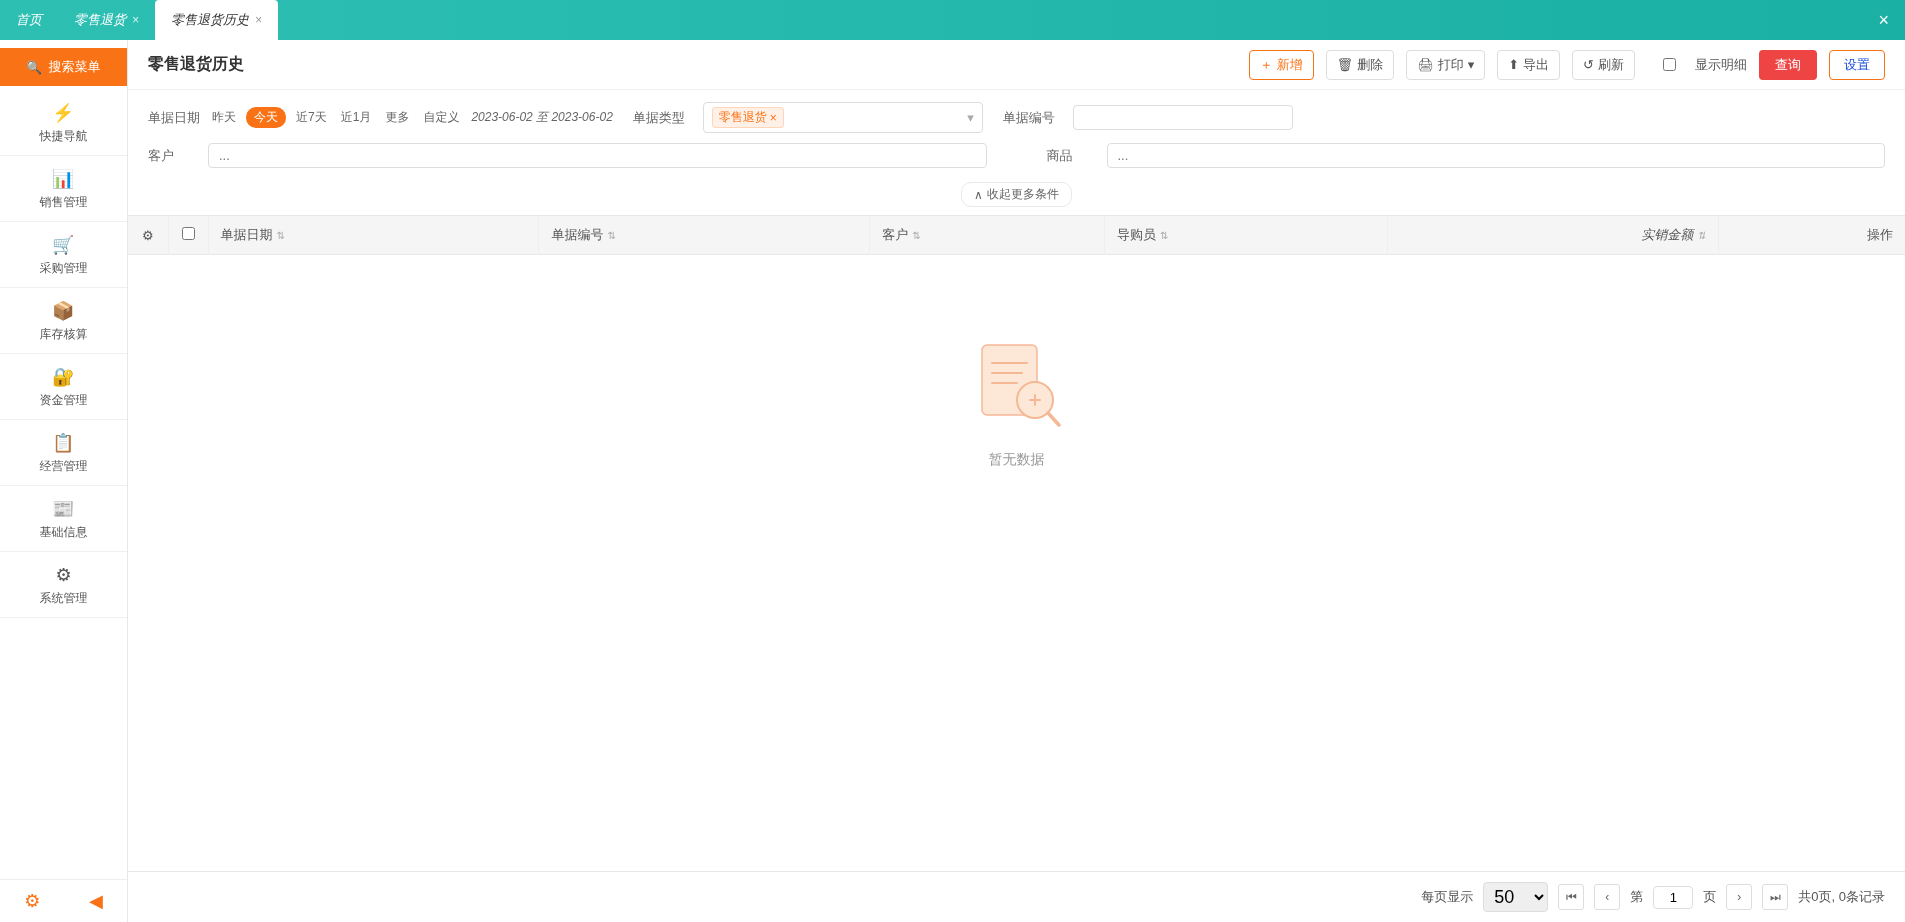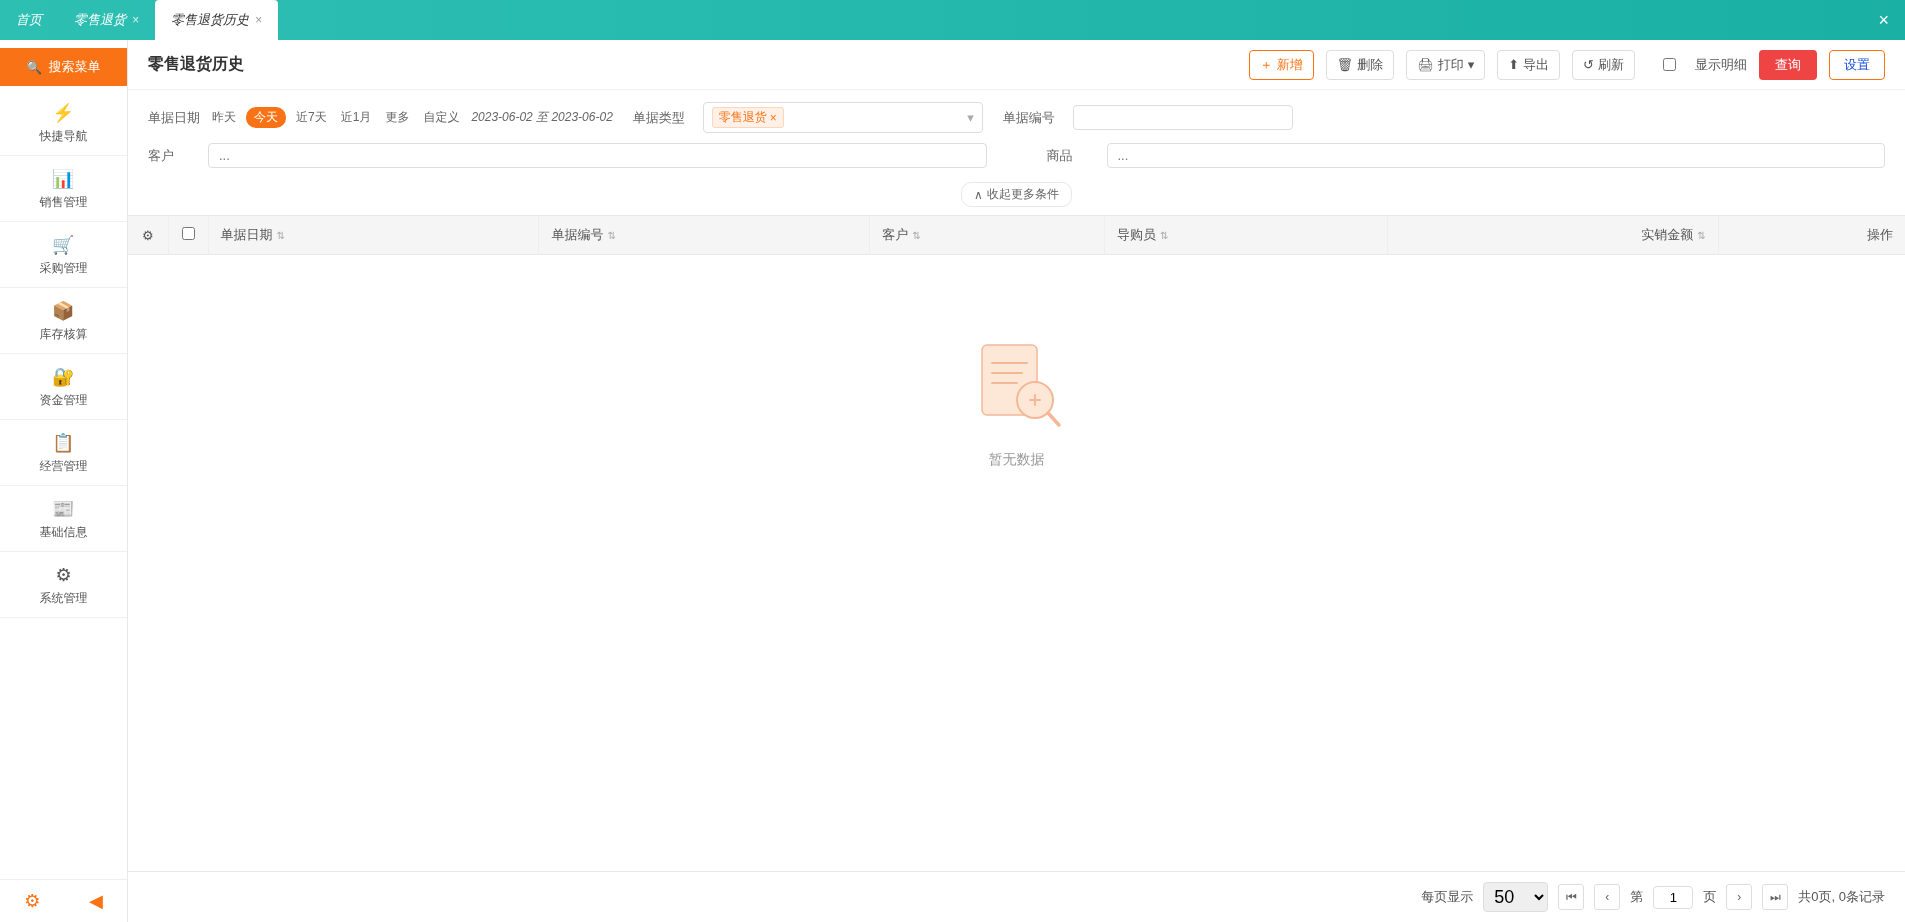--- a/index.html
+++ b/index.html
@@ -563,21 +563,21 @@
                 <span>客户</span>
                 <span class="sort-icon">⇅</span>
               </div>
             </th>
             <th>
               <div class="th-sort">
                 <span>导购员</span>
                 <span class="sort-icon">⇅</span>
               </div>
             </th>
-            <th style="text-align:center;">
+            <th style="text-align:center;font-style:italic;">
               <div class="th-sort" style="justify-content:flex-end;">
                 <span>实销金额</span>
                 <span class="sort-icon">⇅</span>
               </div>
             </th>
             <th class="th-actions">
               <span>操作</span>
             </th>
           </tr>
         </thead>

